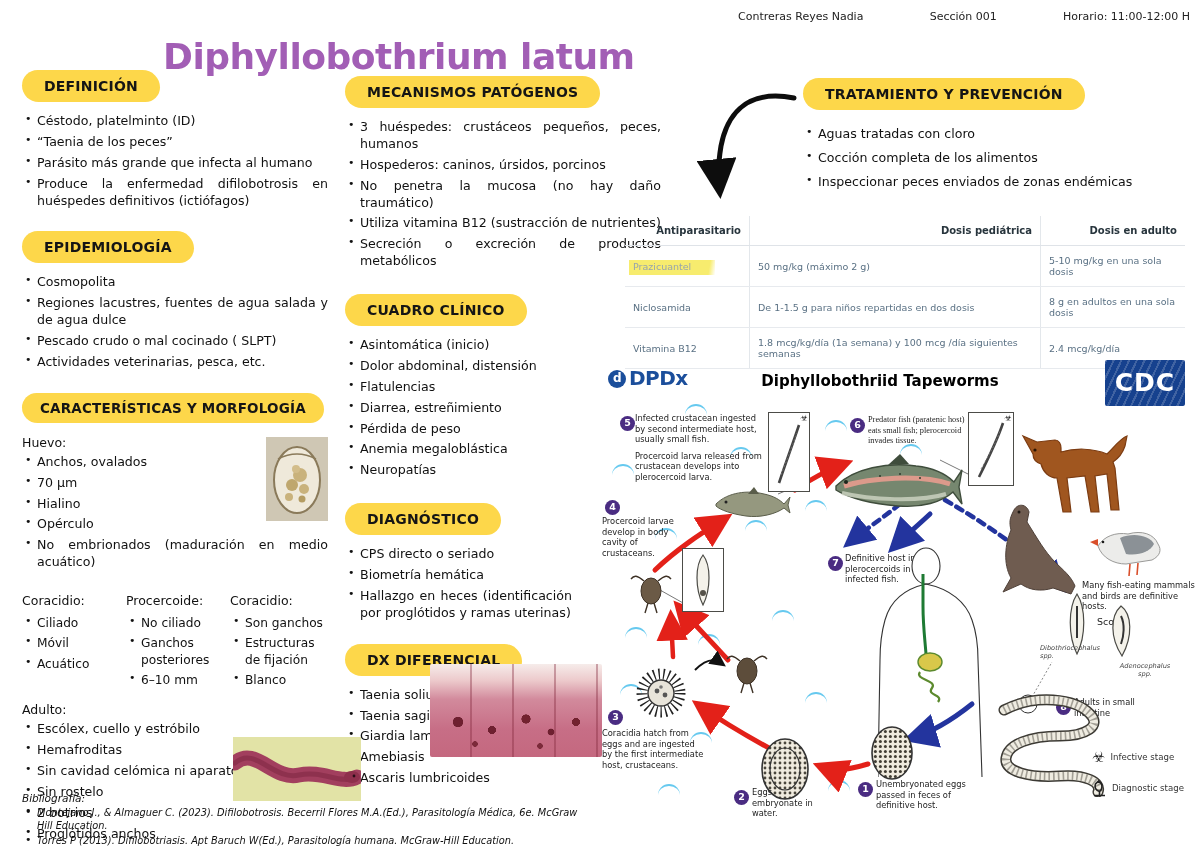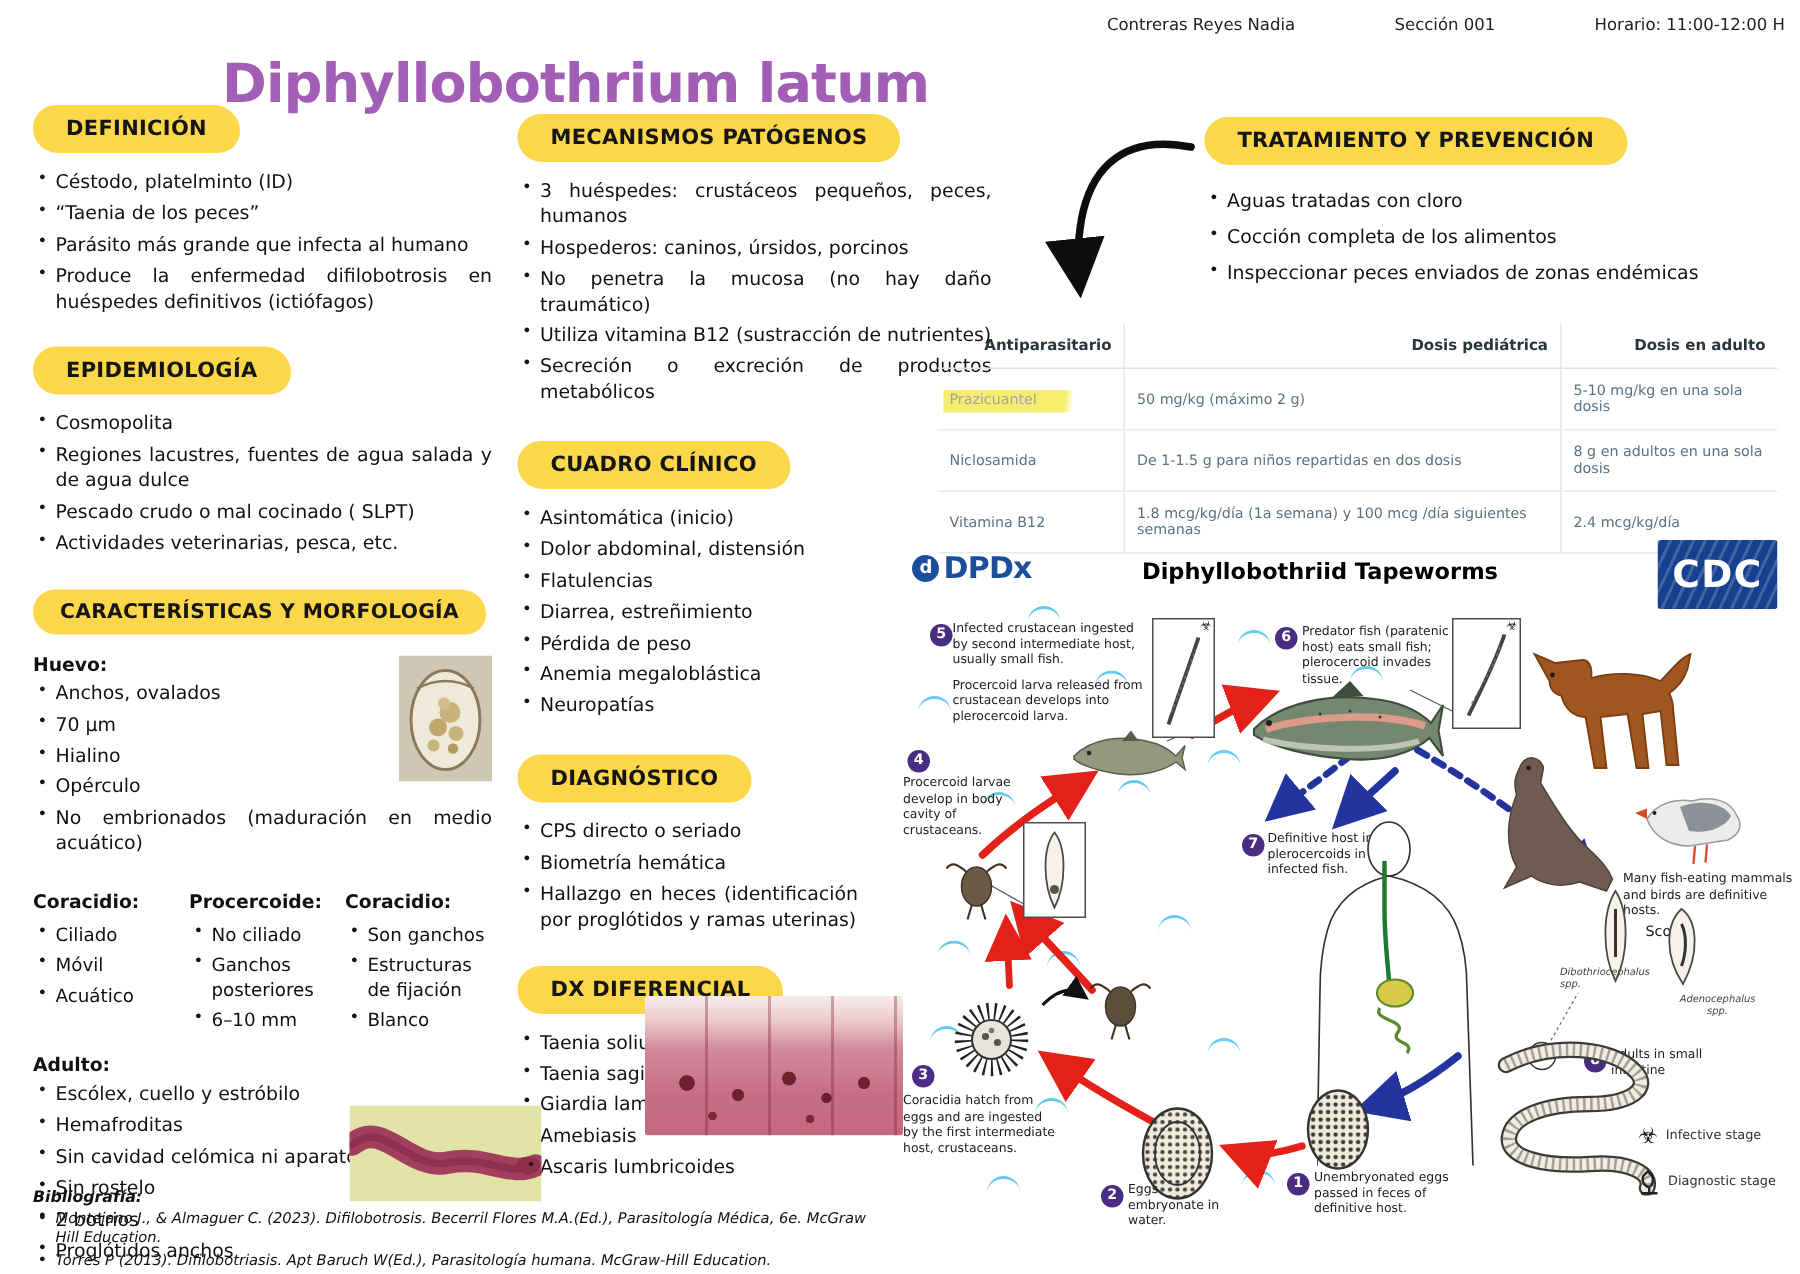--- a/index.html
+++ b/index.html
@@ -1,38 +1,38 @@
 <!DOCTYPE html>
 <html><head>
 <meta charset="utf-8">
 <style>
   html,body{margin:0;padding:0;background:#ffffff;}
   body{font-family:"DejaVu Sans","Liberation Sans",sans-serif;color:#111;}
   #page{position:relative;width:1200px;height:849px;background:#fff;overflow:hidden;}
 
   
   .top-head{position:absolute;left:738px;top:10px;width:452px;display:flex;justify-content:space-between;font-size:11px;color:#222;}
-  .main-title{position:absolute;left:148px;top:12px;font-size:36px;font-weight:800;color:#a25eb5;letter-spacing:-0.5px;}
+  .main-title{position:absolute;left:163px;top:12px;font-size:36px;font-weight:800;color:#a25eb5;letter-spacing:-0.5px;}
 
   
   .pill{display:inline-block;background:#fdd74a;color:#151515;font-weight:700;font-size:14px;
         padding:8px 22px;border-radius:30px 34px 28px 32px;letter-spacing:.2px;}
   .pill.small{font-size:13.5px;padding:7px 18px;}
 
   
   ul.blist{margin:11px 0 0 0;padding-left:15px;list-style:none;font-size:12.6px;line-height:1.34;text-align:justify;}
   ul.blist li{position:relative;margin-bottom:4px;}
   ul.blist li::before{content:"•";position:absolute;left:-12px;top:-1px;font-size:11px;}
   .col-left{position:absolute;left:22px;top:70px;width:306px;}
   .col-mid{position:absolute;left:345px;top:76px;width:316px;}
   .col-tx{position:absolute;left:803px;top:78px;width:400px;}
   .col-tx ul.blist{text-align:left;margin-top:16px;}
   .col-tx ul.blist li{margin-bottom:7px;}
   .sec{margin-bottom:18px;}
-  .sub{font-weight:700;font-size:12.5px;margin:12px 0 2px 0;}
+  .sub{font-weight:400;font-size:12.5px;margin:12px 0 2px 0;}
   .mini-cols{display:flex;gap:6px;margin-top:10px;}
   .mini-col{flex:1;}
   .mini-col ul.blist{font-size:12.2px;text-align:left;margin-top:7px;}
   .narrow{width:212px;}
 
   
   .egg-photo{float:right;width:62px;height:84px;margin:2px 0 4px 8px;}
   .proglottid-photo{position:absolute;left:430px;top:664px;width:172px;height:93px;border-radius:2px;
     background:
       radial-gradient(circle 9px at 28px 58px,#6e2030 55%,rgba(110,32,48,0) 60%),
@@ -350,21 +350,21 @@
     </div>
     <div class="inset" style="left:168px;top:60px;width:40px;height:78px;">
       <span class="bio">☣</span>
       <svg width="40" height="78" viewBox="0 0 40 78" xmlns="http://www.w3.org/2000/svg">
         <path d="M10 70 C 16 52 24 30 30 12" fill="none" stroke="#444" stroke-width="2.6"></path>
         <path d="M12 62 C 18 46 24 32 28 20" fill="none" stroke="#777" stroke-width="0.8" stroke-dasharray="2 2"></path>
       </svg>
     </div>
 
     <div class="badge" style="left:250px;top:66px;">6</div>
-    <div class="dstep" style="left:268px;top:63px;width:98px;">
+    <div class="dstep" style="left:268px;top:63px;width:98px;font-family:Liberation Serif, serif;">
       <p>Predator fish (paratenic host) eats small fish; plerocercoid invades tissue.</p>
     </div>
     <div class="inset" style="left:368px;top:60px;width:44px;height:72px;">
       <span class="bio">☣</span>
       <svg width="44" height="72" viewBox="0 0 44 72" xmlns="http://www.w3.org/2000/svg">
         <path d="M10 64 C 18 48 28 28 34 10" fill="none" stroke="#444" stroke-width="2.6"></path>
         <path d="M12 56 C 20 42 27 30 31 18" fill="none" stroke="#777" stroke-width="0.8" stroke-dasharray="2 2"></path>
       </svg>
     </div>
 

